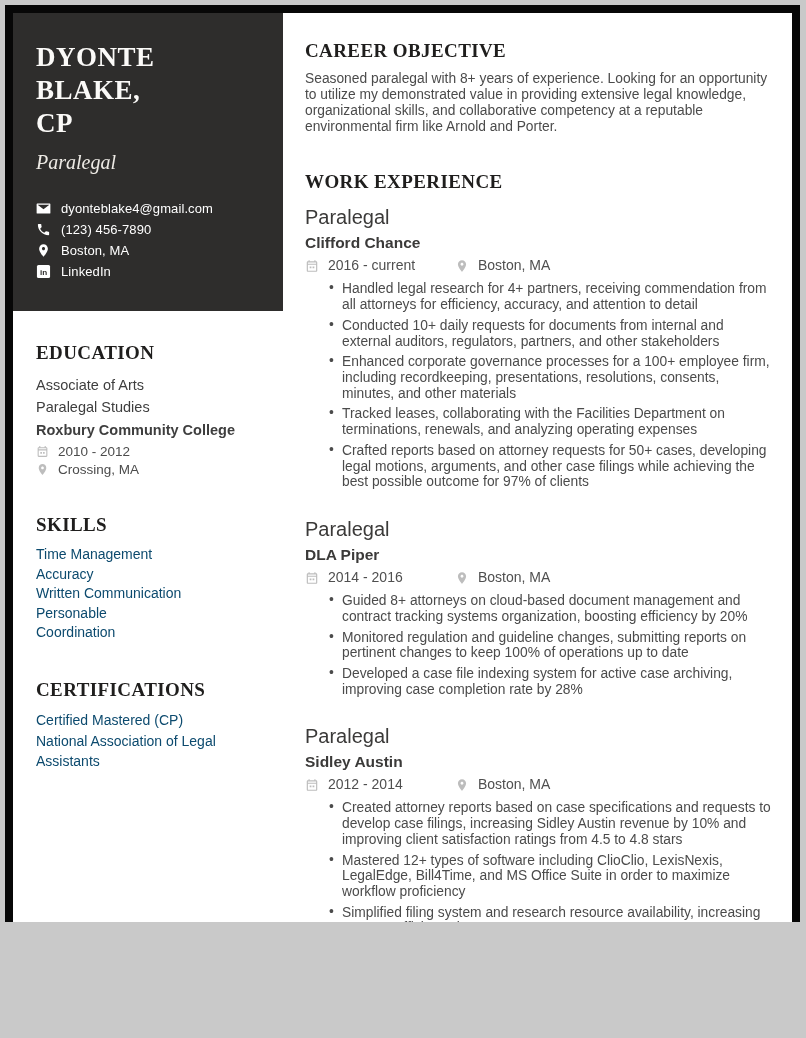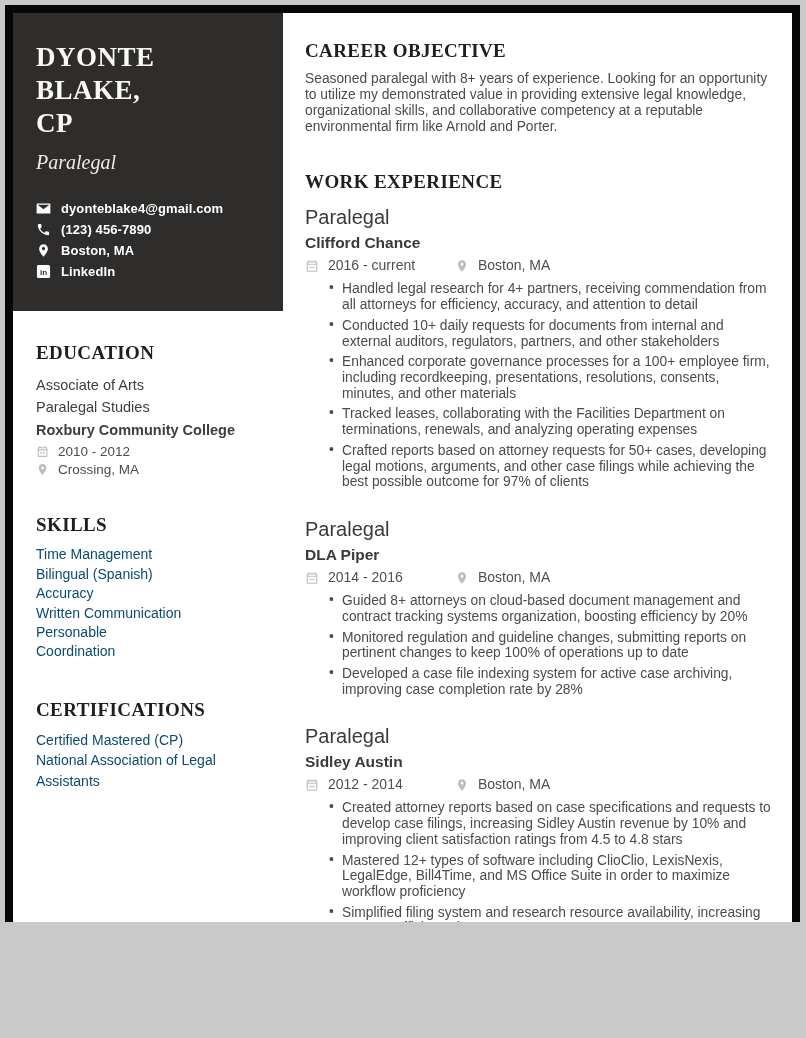--- a/index.html
+++ b/index.html
@@ -41,21 +41,21 @@
     color: #eeebe6;
     margin-top: 11px;
   }
   .contact-list { margin-top: 27px; }
   .contact-row { display: flex; align-items: center; margin-bottom: 6px; }
   .contact-row .cicon { width: 15px; height: 15px; flex: 0 0 15px; display: inline-flex; }
   .contact-row .ctext {
     margin-left: 10px;
     color: #ffffff;
     font-size: 13px;
-    font-weight: bold;
+    font-weight: normal;
     letter-spacing: 0.1px;
   }
 
   .side-section { padding: 0 16px 0 23px; }
   .sec-heading {
     font-family: "Liberation Serif", "DejaVu Serif", serif;
     font-weight: bold;
     font-size: 19px;
     color: #1f1e1d;
     letter-spacing: 0.4px;
@@ -189,21 +189,20 @@
               </svg>
           </span>
           <span class="mtext">Crossing, MA</span>
         </div>
       </section>
 
       <section class="side-section skills">
         <h2 class="sec-heading">SKILLS</h2>
         <ul class="plain-list">
           <li>Time Management</li>
-          <li>Bilingual (Spanish)</li>
           <li>Accuracy</li>
           <li>Written Communication</li>
           <li>Personable</li>
           <li>Coordination</li>
         </ul>
       </section>
 
       <section class="side-section certifications">
         <h2 class="sec-heading">CERTIFICATIONS</h2>
         <ul class="plain-list cert-list">

